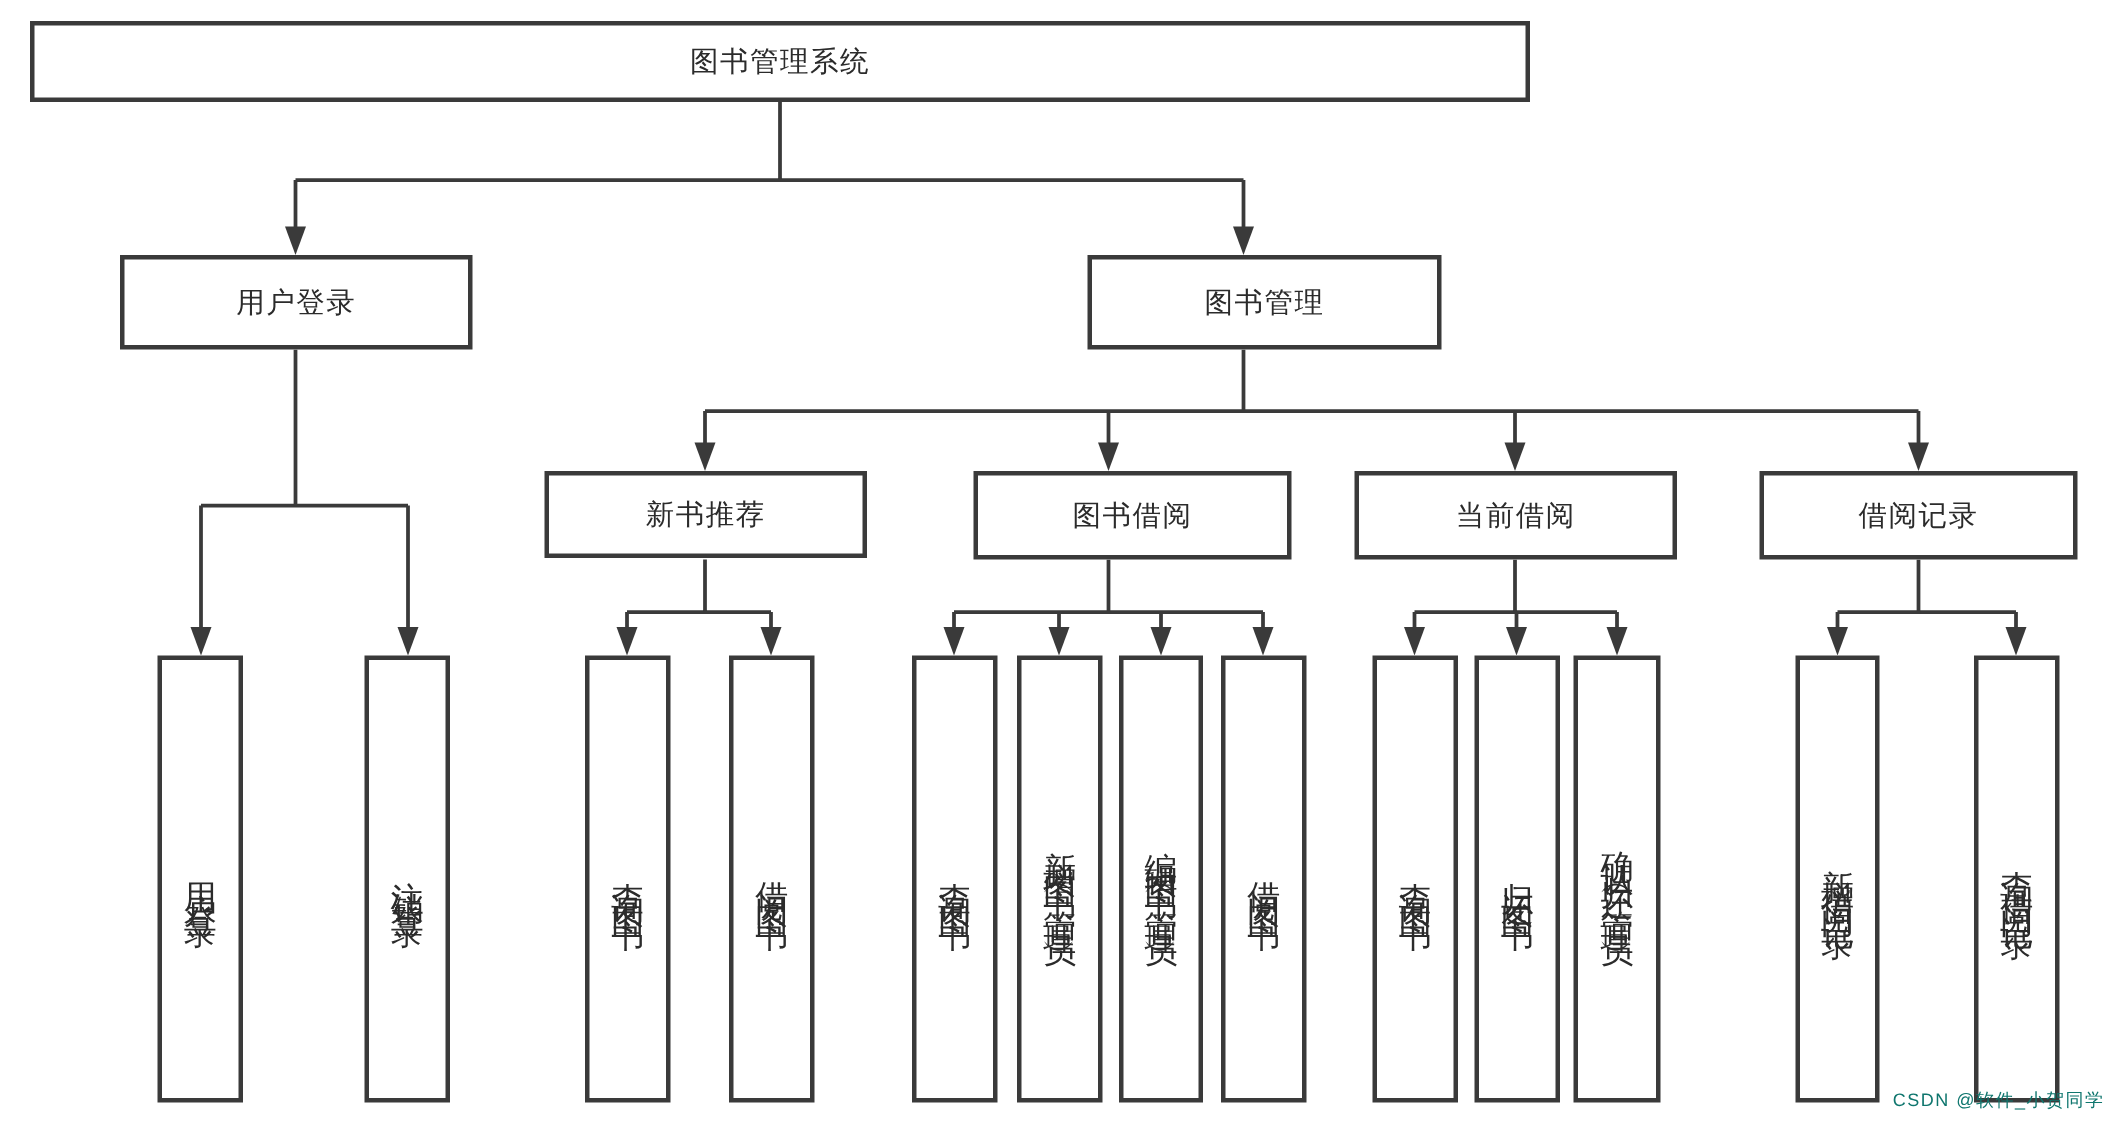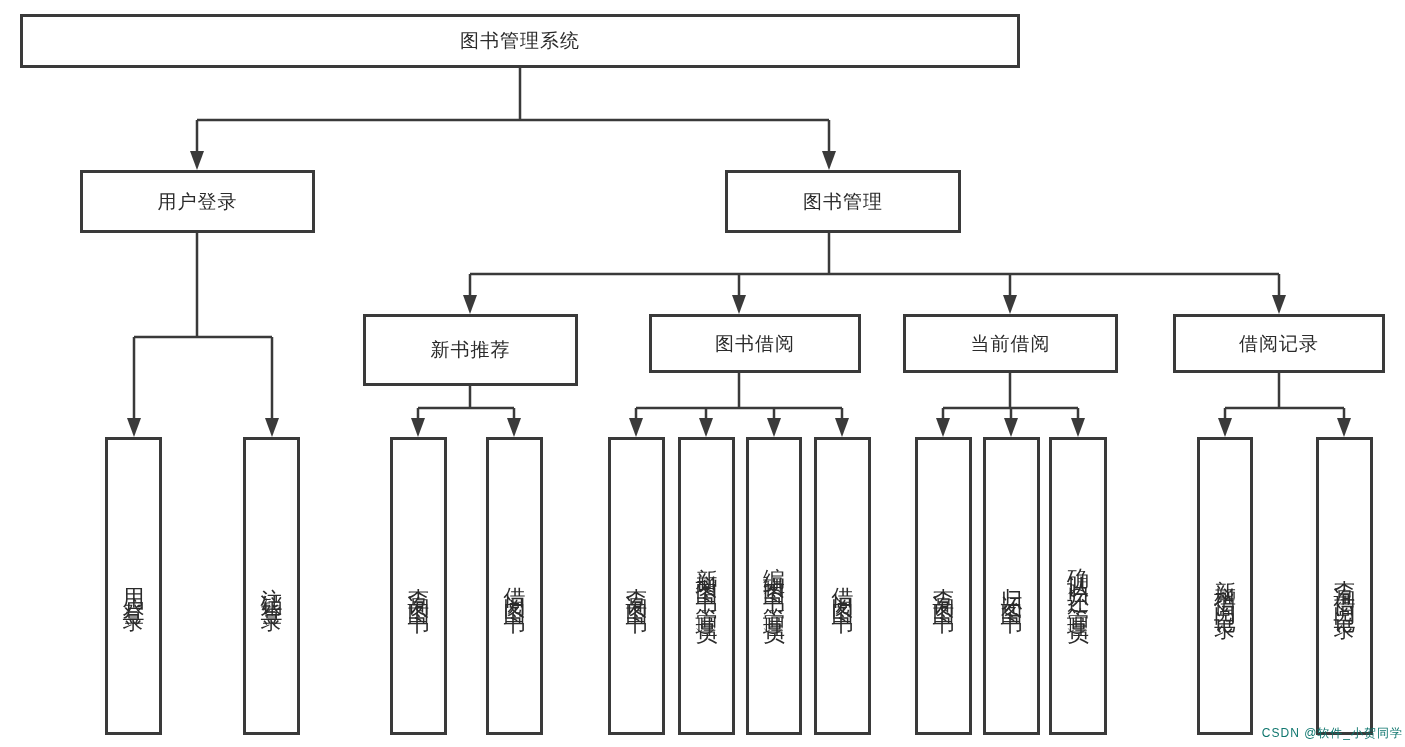--- a/index.html
+++ b/index.html
@@ -102,21 +102,21 @@
     <span class="label">图书管理系统</span>
   </div>
 
   <div class="box h" style="left:80px; top:170px; width:235px; height:63px;">
     <span class="label">用户登录</span>
   </div>
   <div class="box h" style="left:725px; top:170px; width:236px; height:63px;">
     <span class="label">图书管理</span>
   </div>
 
-  <div class="box h" style="left:363px; top:314px; width:215px; height:72px;">
+  <div class="box h" style="left:363px; top:314px; width:215px; height:58px;">
     <span class="label">新书推荐</span>
   </div>
   <div class="box h" style="left:633px; top:314px; width:212px; height:59px;margin-left:16px;">
     <span class="label">图书借阅</span>
   </div>
   <div class="box h" style="left:903px; top:314px; width:215px; height:59px;">
     <span class="label">当前借阅</span>
   </div>
   <div class="box h" style="left:1173px; top:314px; width:212px; height:59px;">
     <span class="label">借阅记录</span>

